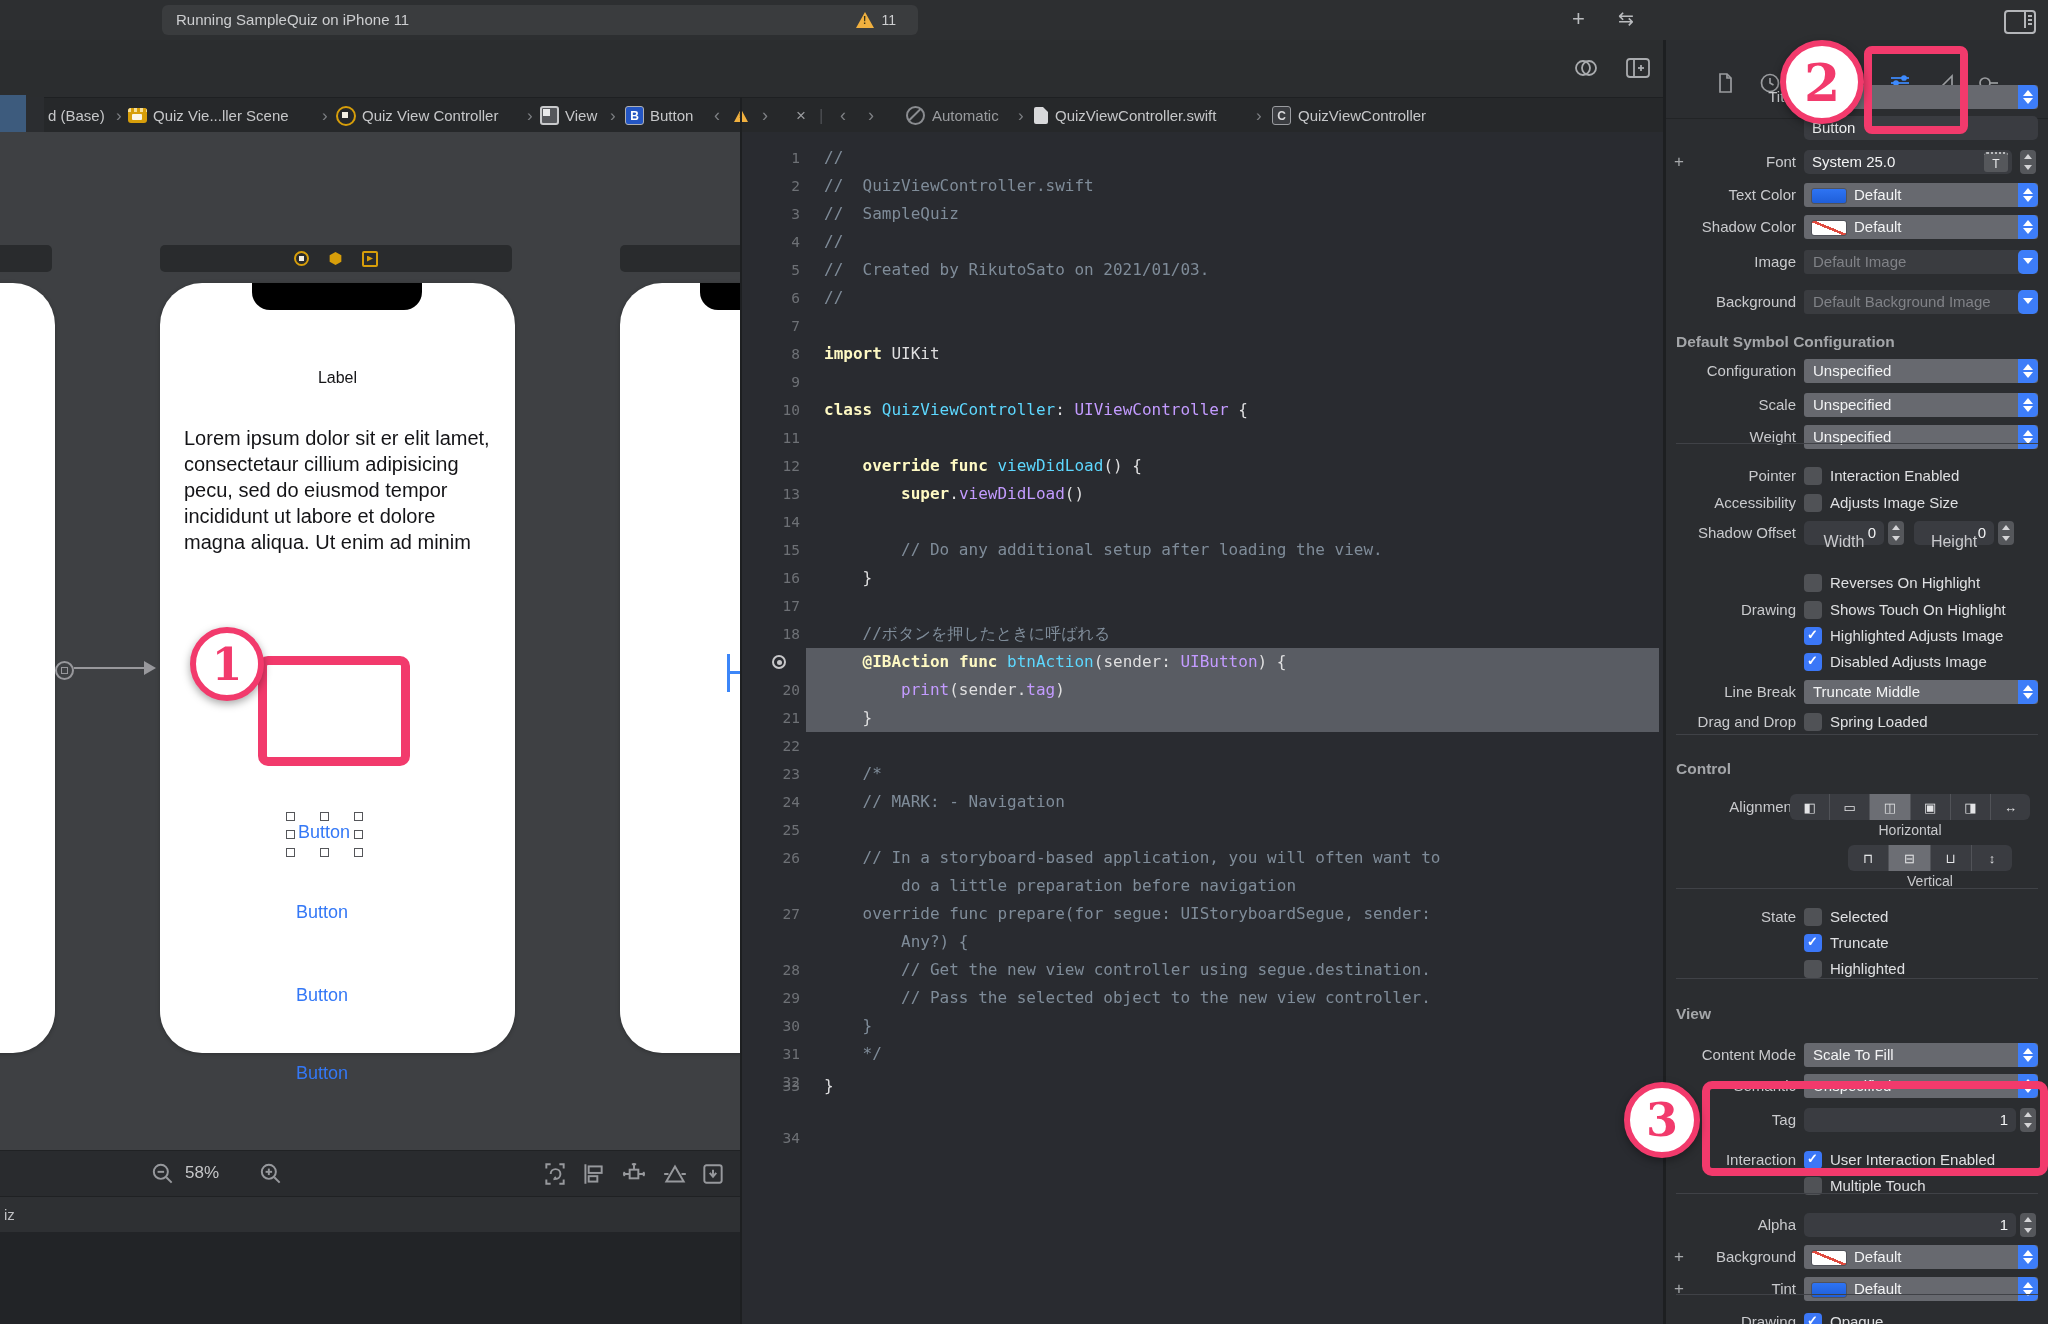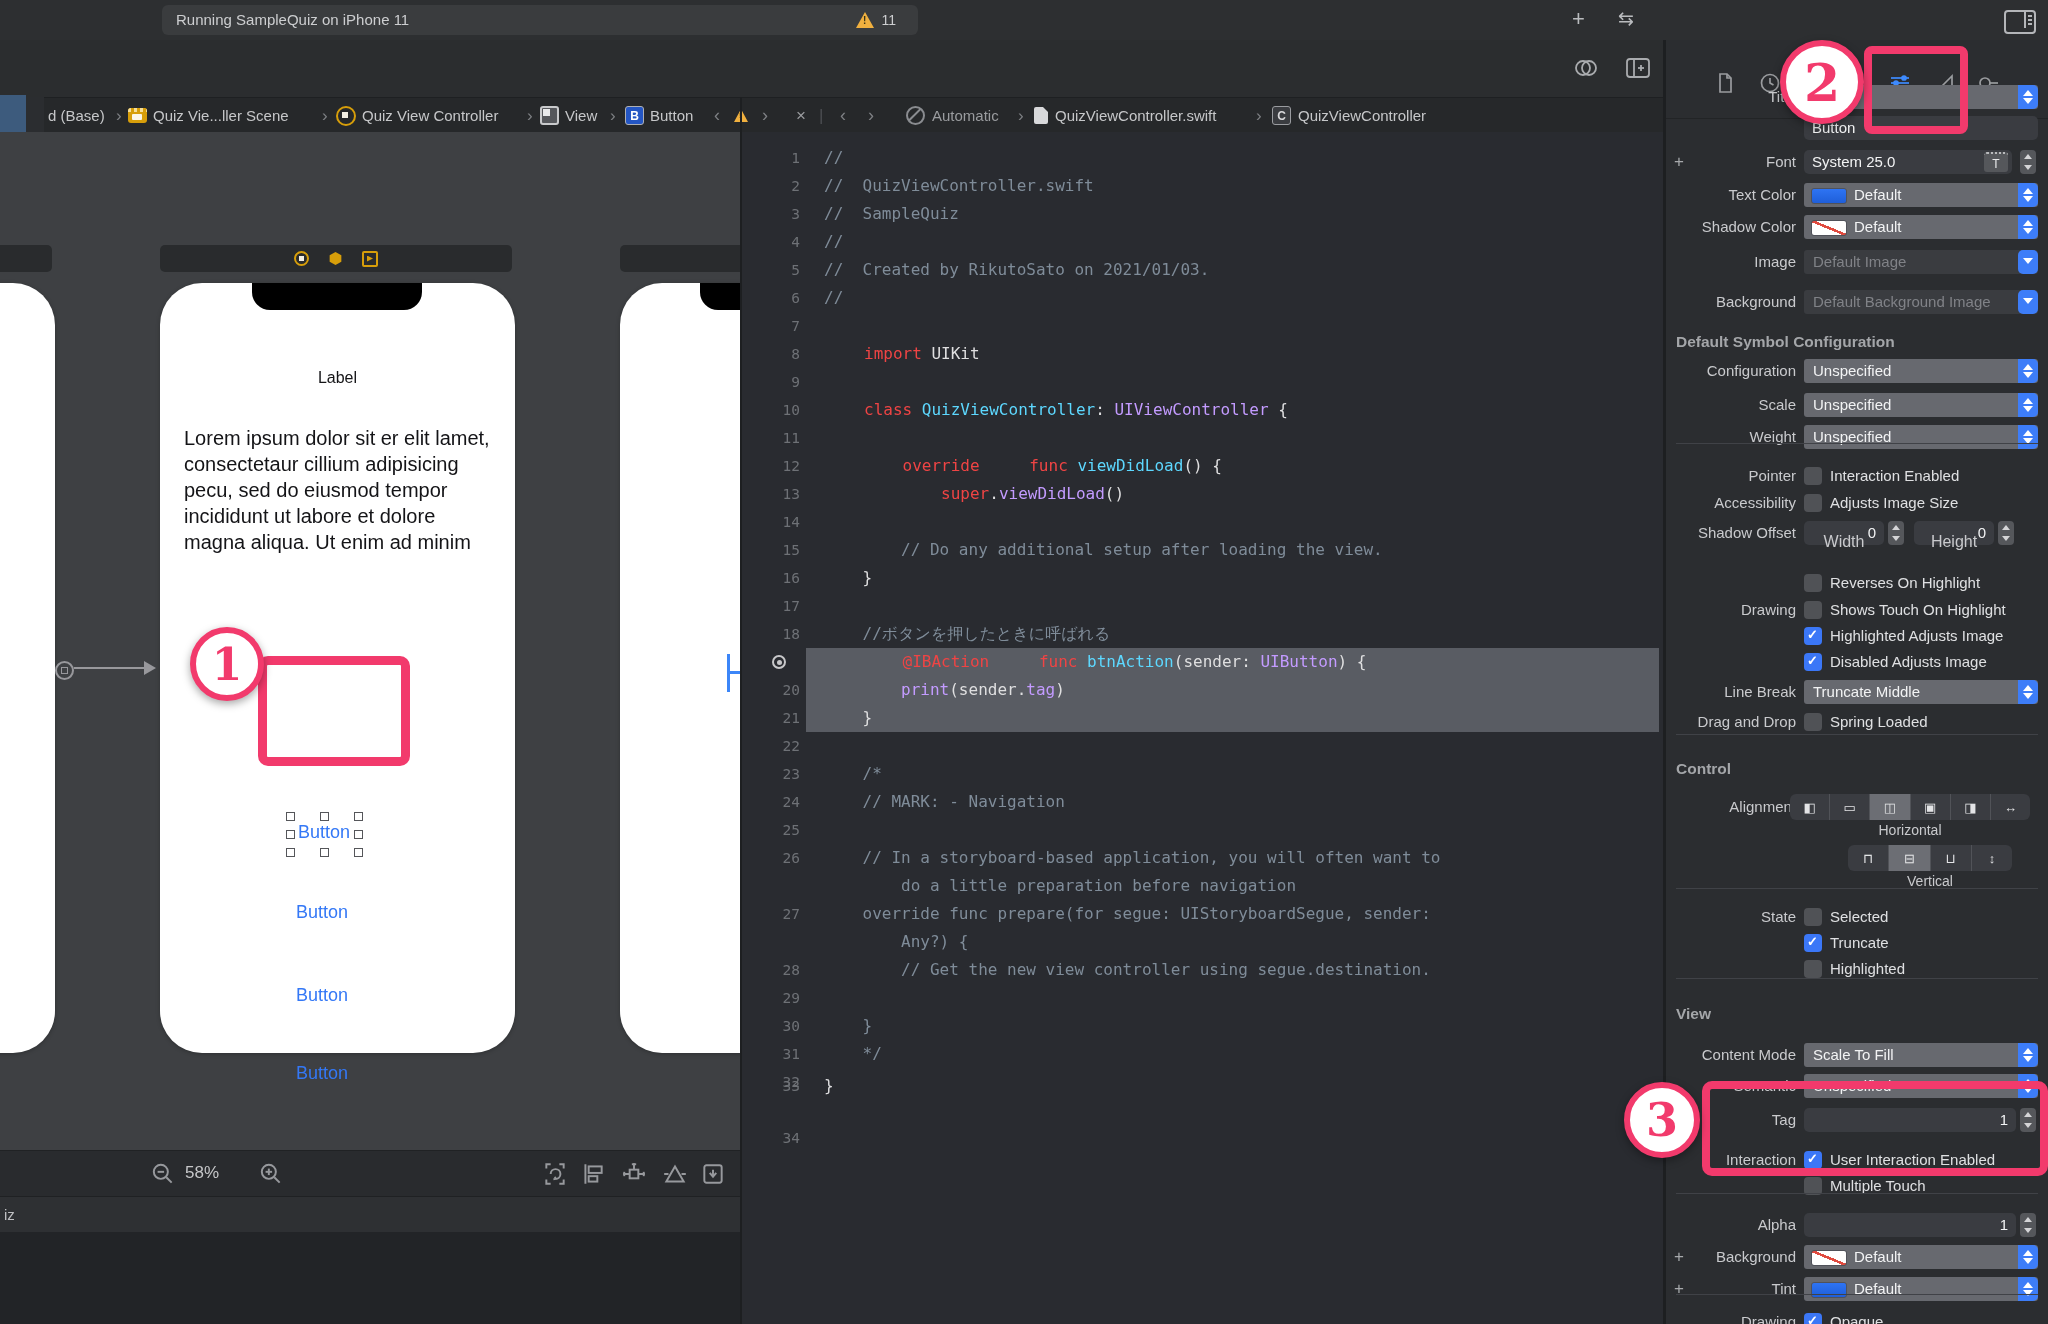--- a/index.html
+++ b/index.html
@@ -71,21 +71,21 @@
   
   #editor{left:742px;top:132px;width:921px;height:1192px;background:#292b30;}
   .vdiv{background:#1d1f21;}
   .crow{position:absolute;left:0;width:921px;height:28px;font-family:"DejaVu Sans Mono",monospace;font-size:16px;line-height:28px;white-space:pre;}
   .crow .num{position:absolute;left:0;top:0;width:58px;text-align:right;color:#6e7176;font-size:14.5px;}
   .crow .code{position:absolute;left:82px;top:0;}
   .crow.hl:before{content:"";position:absolute;left:64px;right:4px;top:0;bottom:0;background:#595c63;}
   .crow .code{z-index:1;}
   .gdot{position:absolute;left:30px;top:7px;width:14px;height:14px;border:2px solid #c8c8ca;border-radius:50%;box-sizing:border-box;}
   .gdot:after{content:"";position:absolute;left:2.5px;top:2.5px;width:5px;height:5px;border-radius:50%;background:#c8c8ca;}
-  .p{color:#dfdfe0;} .c{color:#7f8c99;} .k{color:#ef4444;font-weight:normal;margin-left:40px;} .d{color:#5dd8ff;} .t{color:#c39bff;}
+  .p{color:#dfdfe0;} .c{color:#7f8c99;} .k{color:#fef9c3;font-weight:bold;} .d{color:#5dd8ff;} .t{color:#c39bff;}
   
   #inspector{left:1666px;top:40px;width:382px;height:1284px;background:#2b2d30;}
   #insp-tabs{position:absolute;left:0;top:8px;width:382px;height:70px;border-bottom:1px solid #222426;}
   .itab{position:absolute;top:18px;width:34px;height:34px;display:flex;align-items:center;justify-content:center;}
   .itab svg{stroke:#9a9c9f;fill:none;stroke-width:1.7;}
   .itab.sel svg{stroke:#3e8bff;}
   .irow{position:absolute;left:0;width:382px;height:26px;}
   .ilabel{position:absolute;left:0;top:0;width:130px;text-align:right;font-size:15px;color:#c9cacd;line-height:26px;}
   .iplus{position:absolute;left:8px;top:0;font-size:17px;color:#a7a9ac;line-height:26px;}
   .ihead{position:absolute;left:10px;top:0;font-size:15.5px;font-weight:bold;color:#a4a6a9;line-height:26px;}
@@ -353,21 +353,21 @@
         <div class="crow hl" style="top: 572px;"><span class="num">21</span><span class="code"><span class="p">    }</span></span></div>
         <div class="crow" style="top: 600px; padding-left: 20px;"><span class="num">22</span><span class="code"></span></div>
         <div class="crow" style="top: 628px;"><span class="num">23</span><span class="code"><span class="c">    /*</span></span></div>
         <div class="crow" style="top: 656px;"><span class="num">24</span><span class="code"><span class="c">    // MARK: - Navigation</span></span></div>
         <div class="crow" style="top: 684px;"><span class="num">25</span><span class="code"></span></div>
         <div class="crow" style="top: 712px;"><span class="num">26</span><span class="code"><span class="c">    // In a storyboard-based application, you will often want to</span></span></div>
         <div class="crow" style="top: 740px;"><span class="num"></span><span class="code"><span class="c">        do a little preparation before navigation</span></span></div>
         <div class="crow" style="top: 768px;"><span class="num">27</span><span class="code"><span class="c">    override func prepare(for segue: UIStoryboardSegue, sender:</span></span></div>
         <div class="crow" style="top: 796px;"><span class="num"></span><span class="code"><span class="c">        Any?) {</span></span></div>
         <div class="crow" style="top: 824px;"><span class="num">28</span><span class="code"><span class="c">        // Get the new view controller using segue.destination.</span></span></div>
-        <div class="crow" style="top: 852px;"><span class="num">29</span></div>
+        <div class="crow" style="top: 852px;"><span class="num">29</span><span class="code"><span class="c">        // Pass the selected object to the new view controller.</span></span></div>
         <div class="crow" style="top: 880px;"><span class="num">30</span><span class="code"><span class="c">    }</span></span></div>
         <div class="crow" style="top: 908px;"><span class="num">31</span><span class="code"><span class="c">    */</span></span></div>
         <div class="crow" style="top: 936px;"><span class="num">32</span><span class="code"></span></div>
         <div class="crow" style="top: 940px;"><span class="num">33</span><span class="code"><span class="p">}</span></span></div>
         <div class="crow" style="top: 992px;"><span class="num">34</span><span class="code"></span></div>
       </div>
   </div>
 
   <div class="abs vdiv" style="left:740px;top:97px;width:2px;height:1227px;"></div>
   <div class="abs vdiv" style="left:1663px;top:40px;width:3px;height:1284px;"></div>

